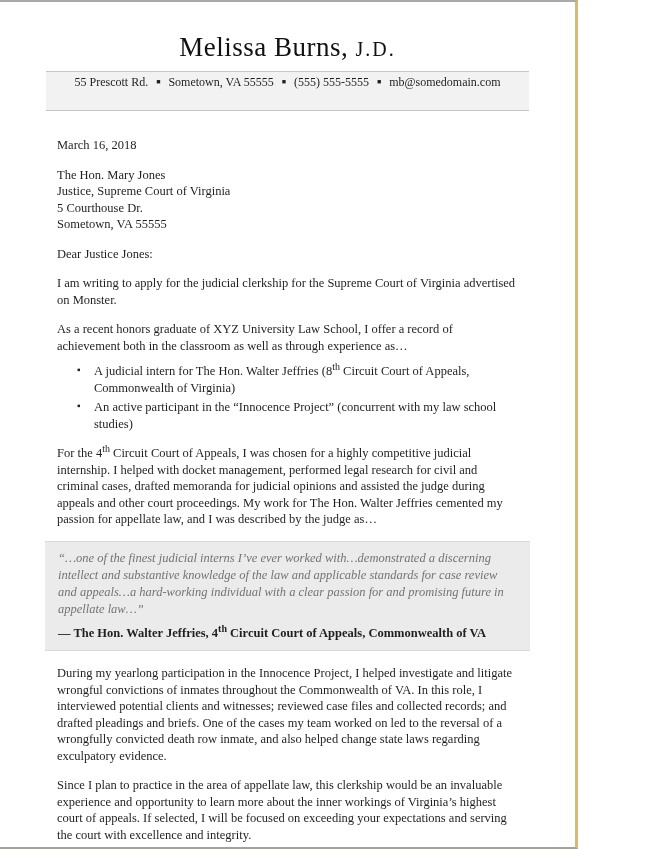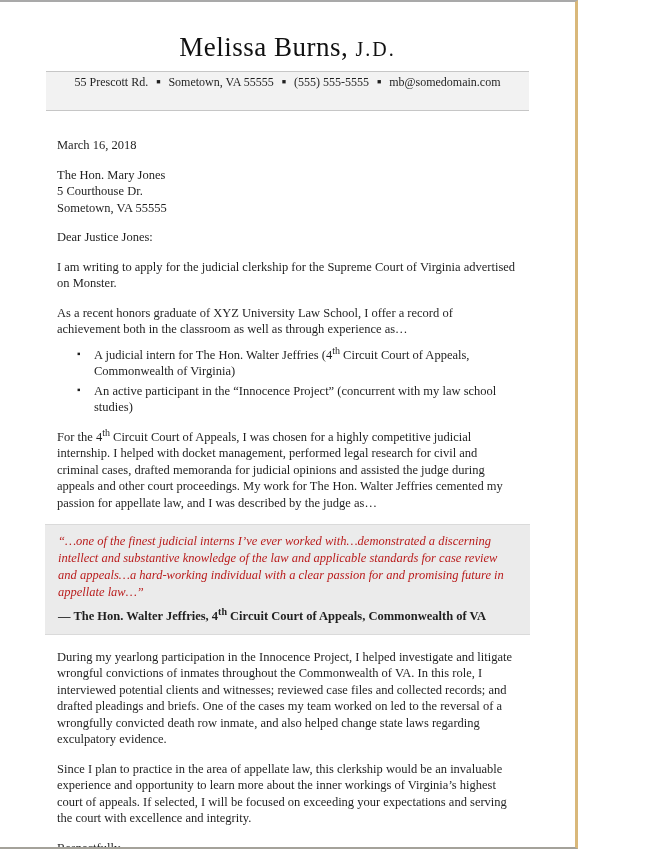--- a/index.html
+++ b/index.html
@@ -78,21 +78,21 @@
     background:var(--quote-bg,#ebebeb);
     border-top:1px solid var(--quote-border,#dadada);
     border-bottom:1px solid var(--quote-border,#dadada);
     margin:0 -12px 14px -12px;
     padding:8px 13px 9px;
   }
   .quote-text {
     font-style:italic;
     line-height:17px;
     margin:0 0 7px !important;
-    color:#b91c1c;
+    color:#737373;
   }
   .quote-attr { font-weight:bold; margin:0 !important; }
 
   .valediction { margin-bottom:0 !important; }
   .signature-name { margin-top:53px !important; margin-bottom:13px !important; }
 </style>
 </head>
 <body>
 
 <div class="page">
@@ -103,32 +103,33 @@
       <span>55 Prescott Rd.</span><span class="sep">■</span><span>Sometown, VA 55555</span><span class="sep">■</span><span>(555) 555-5555</span><span class="sep">■</span><span>mb@somedomain.com</span>
     </div>
   </header>
 
   <main class="content">
 
     <p class="date">March 16, 2018</p>
 
     <div class="recipient-block">
       <div>The Hon. Mary Jones</div>
+      <div>Justice, Supreme Court of Virginia</div>
       <div>5 Courthouse Dr.</div>
       <div>Sometown, VA 55555</div>
     </div>
 
     <p>Dear Justice Jones:</p>
 
     <p>I am writing to apply for the judicial clerkship for the Supreme Court of Virginia advertised on Monster.</p>
 
     <p>As a recent honors graduate of XYZ University Law School, I offer a record of achievement both in the classroom as well as through experience as…</p>
 
     <ul class="qual-list">
-      <li><span>A judicial intern for The Hon. Walter Jeffries (4</span><sup>th</sup><span> Circuit Court of Appeals, Commonwealth of Virginia)</span></li>
+      <li><span>A judicial intern for The Hon. Walter Jeffries (8</span><sup>th</sup><span> Circuit Court of Appeals, Commonwealth of Virginia)</span></li>
       <li><span>An active participant in the “Innocence Project” (concurrent with my law school studies)</span><sup></sup><span></span></li>
     </ul>
 
     <p><span>For the 4</span><sup>th</sup><span> Circuit Court of Appeals, I was chosen for a highly competitive judicial internship. I helped with docket management, performed legal research for civil and criminal cases, drafted memoranda for judicial opinions and assisted the judge during appeals and other court proceedings. My work for The Hon. Walter Jeffries cemented my passion for appellate law, and I was described by the judge as…</span></p>
 
     <blockquote class="quote-block">
       <p class="quote-text">“…one of the finest judicial interns I’ve ever worked with…demonstrated a discerning intellect and substantive knowledge of the law and applicable standards for case review and appeals…a hard-working individual with a clear passion for and promising future in appellate law…”</p>
       <p class="quote-attr"><span>— The Hon. Walter Jeffries, 4</span><sup>th</sup><span> Circuit Court of Appeals, Commonwealth of VA</span></p>
     </blockquote>
 

